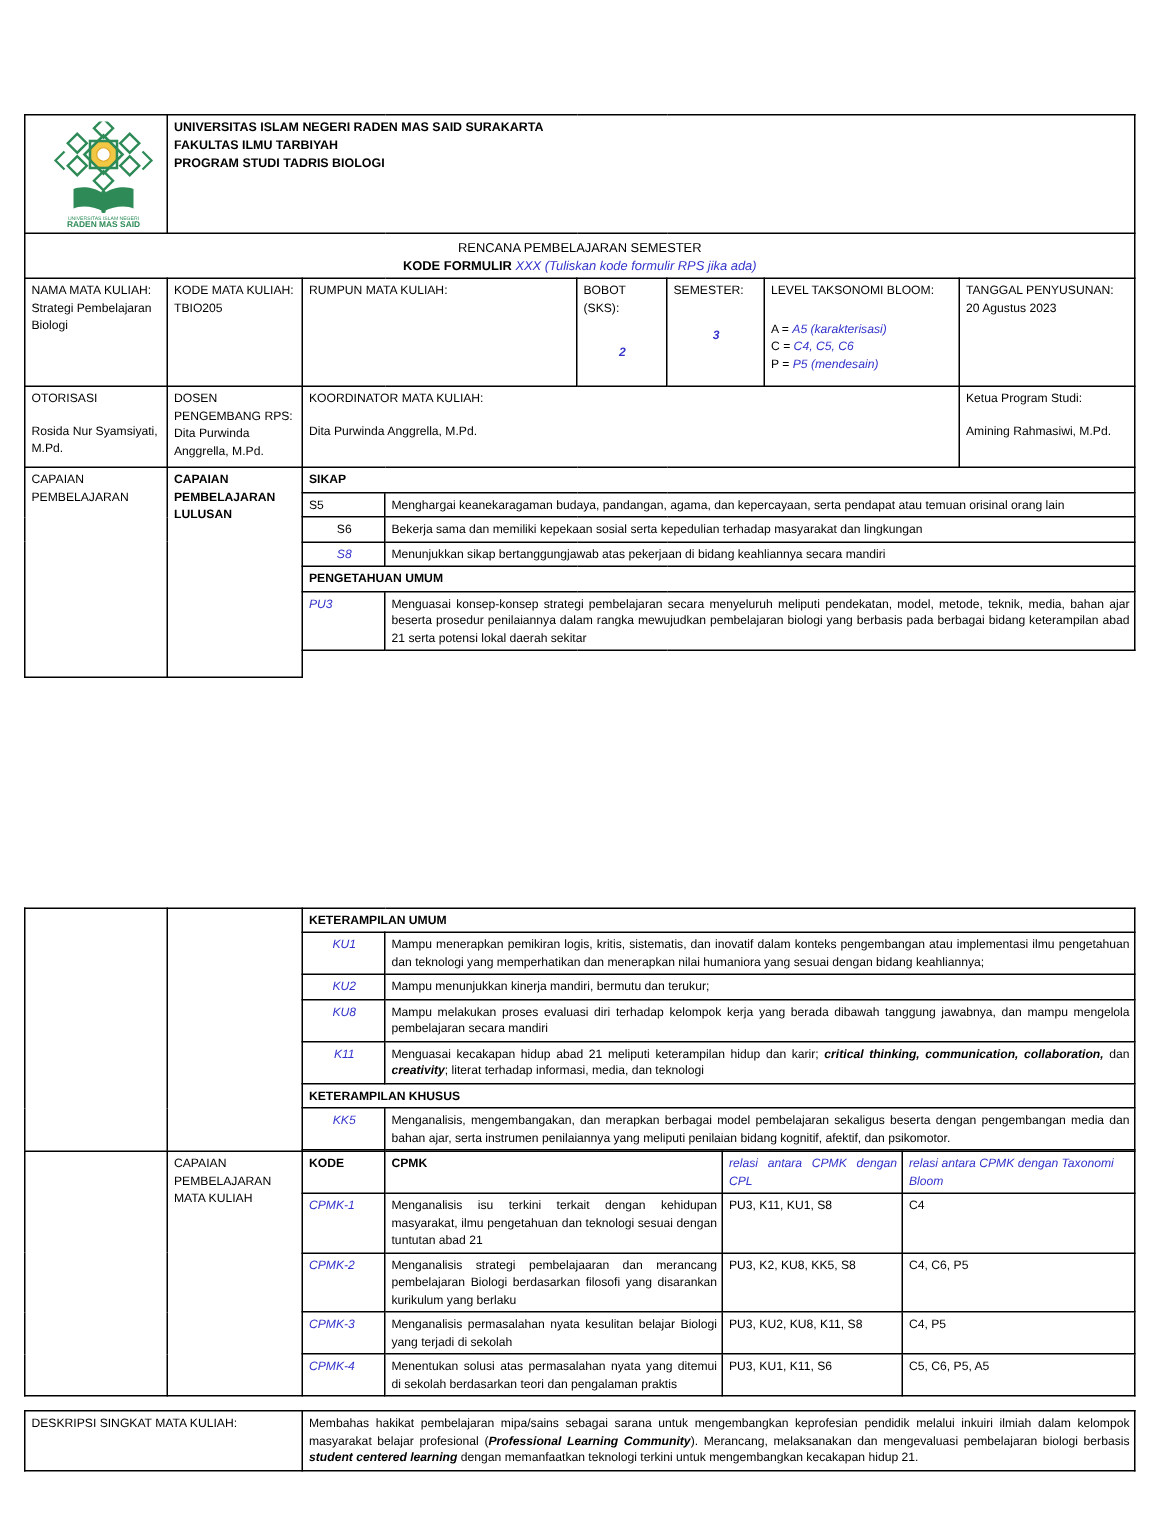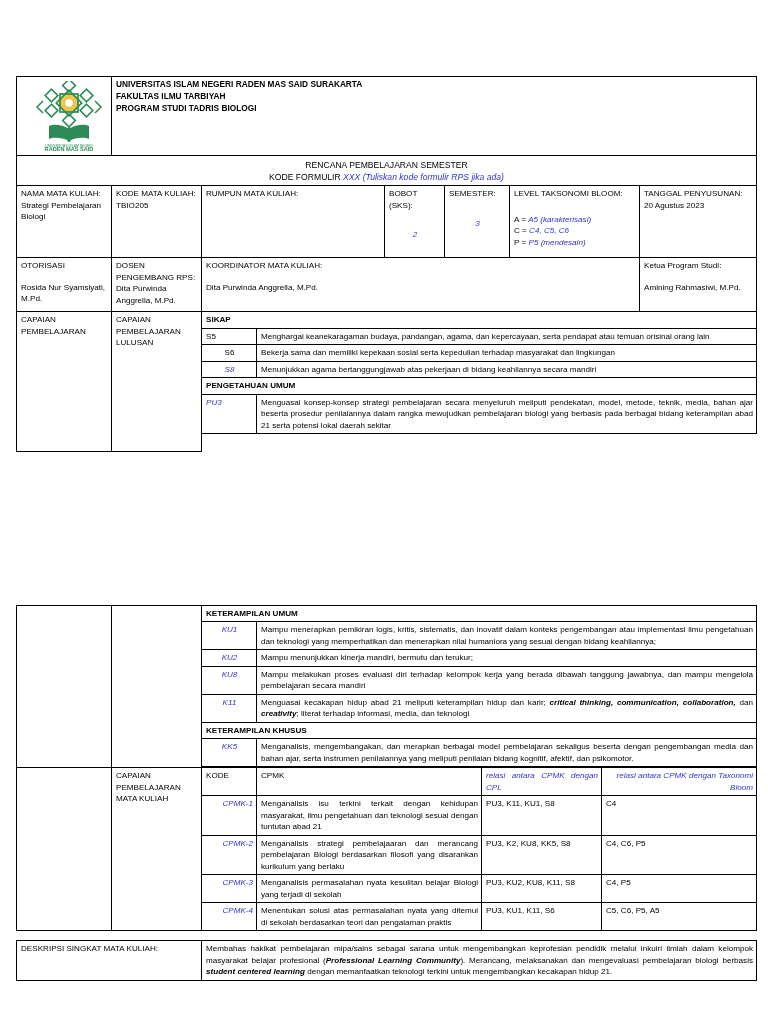--- a/index.html
+++ b/index.html
@@ -33,22 +33,22 @@
   table.rps td {
     border: 1px solid #000000;
     padding: 2px 3px 2px 4px;
     vertical-align: top;
     font-size: 8.1px;
     line-height: 1.42;
     word-wrap: break-word;
   }
   td.nobot { border-bottom: none; }
 
-  .b { font-weight: normal; }
-  .blue { color: #3333cc; font-style: italic; text-align: right; }
+  .b { font-weight: bold; }
+  .blue { color: #3333cc; font-style: italic; }
   .it { font-style: italic; font-weight: bold; }
   .ctr { text-align: center; }
   .just { text-align: justify; margin-top: 17px; }
 
   
   .logo-cell {
     width: 95px;
     padding: 0;
     position: relative;
     border-right: 1px solid #000;
@@ -217,21 +217,21 @@
     <tr>
       <td class="kode-col" style="text-align:left">S5</td>
       <td colspan="5">Menghargai keanekaragaman budaya, pandangan, agama, dan kepercayaan, serta pendapat atau temuan orisinal orang lain</td>
     </tr>
     <tr>
       <td style="text-align:center">S6</td>
       <td colspan="5">Bekerja sama dan memiliki kepekaan sosial serta kepedulian terhadap masyarakat dan lingkungan</td>
     </tr>
     <tr>
       <td class="blue" style="text-align:center">S8</td>
-      <td colspan="5">Menunjukkan agama bertanggungjawab atas pekerjaan di bidang keahliannya secara mandiri</td>
+      <td colspan="5">Menunjukkan sikap bertanggungjawab atas pekerjaan di bidang keahliannya secara mandiri</td>
     </tr>
 
     <tr>
       <td colspan="6" class="sec-head">PENGETAHUAN UMUM</td>
     </tr>
 
     <tr>
       <td class="blue" style="text-align:left">PU3</td>
       <td colspan="5" class="just" style="text-align-last:left">Menguasai konsep-konsep strategi pembelajaran secara menyeluruh meliputi pendekatan, model, metode, teknik, media, bahan ajar beserta prosedur penilaiannya dalam rangka mewujudkan pembelajaran biologi yang berbasis pada berbagai bidang keterampilan abad 21 serta potensi lokal daerah sekitar</td>
     </tr>

